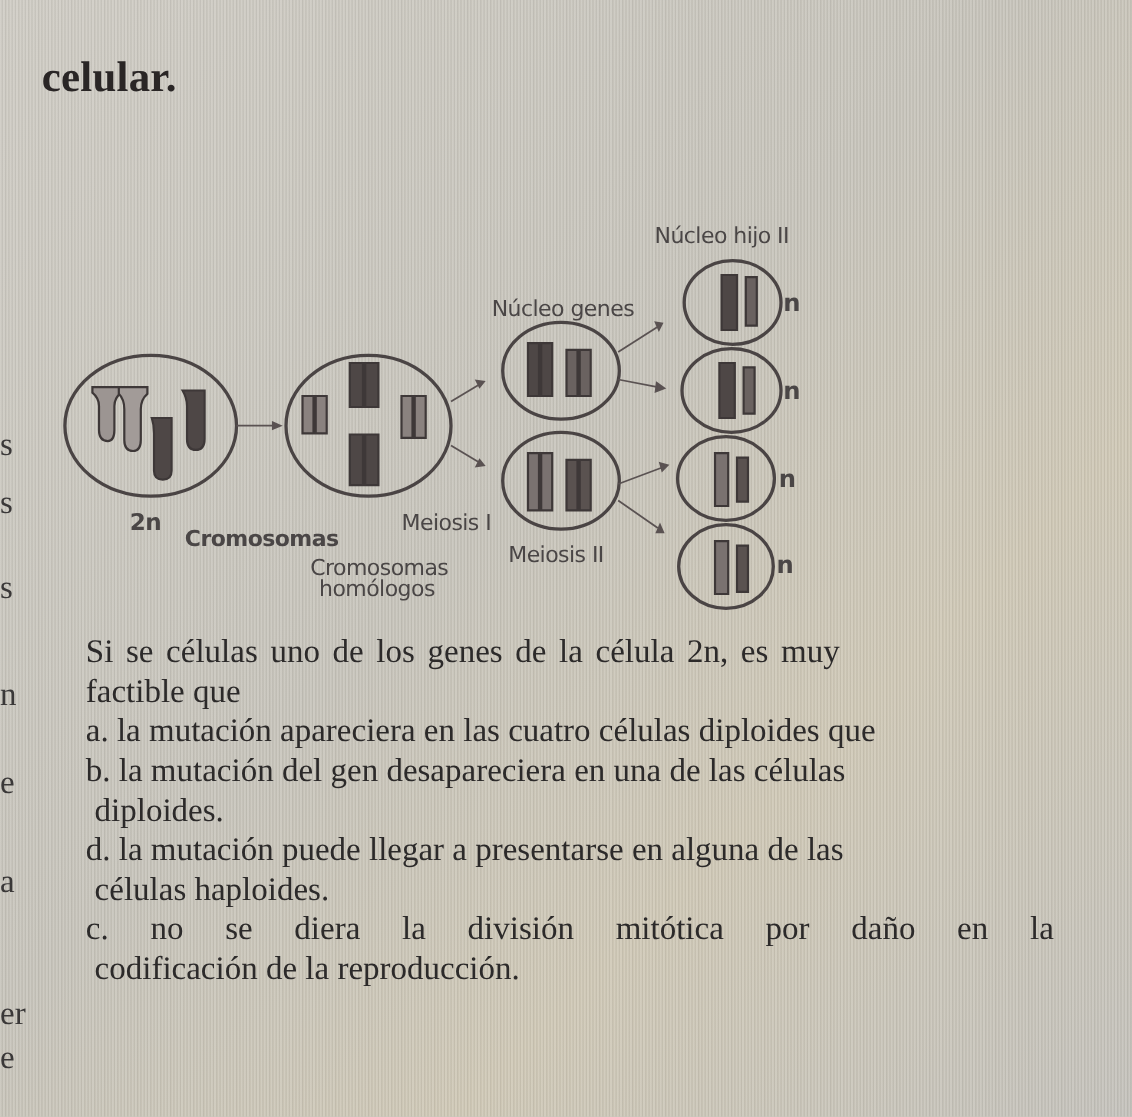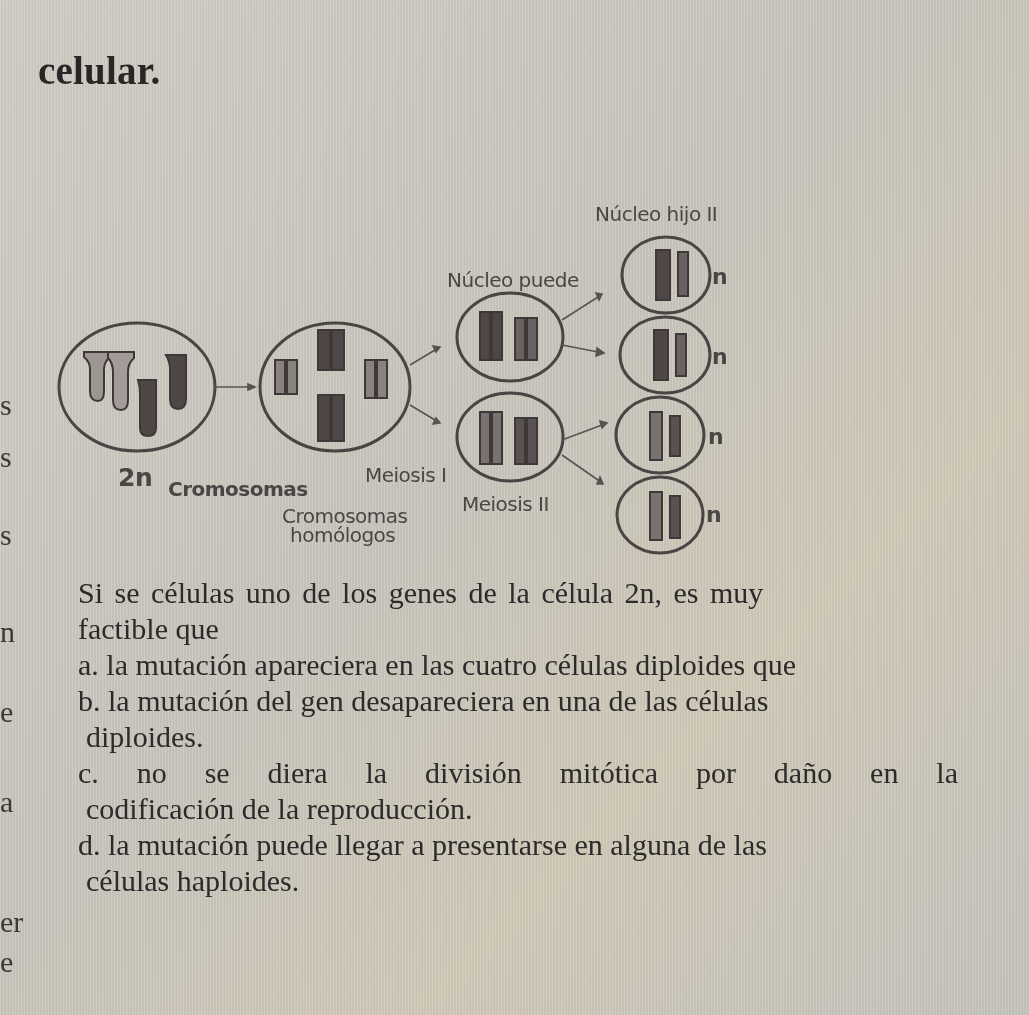--- a/index.html
+++ b/index.html
@@ -121,45 +121,45 @@
       <path d="M654,330 h14 v50 h-14 z" fill="#4e4746"></path>
         <path d="M676,334 h10 v42 h-10 z" fill="#6a6260"></path>
       <path d="M650,412 h12 v48 h-12 z" fill="#7a7270"></path>
         <path d="M670,416 h10 v40 h-10 z" fill="#5a5250"></path>
       <path d="M650,492 h12 v48 h-12 z" fill="#7a7270"></path>
         <path d="M670,496 h10 v42 h-10 z" fill="#5a5250"></path>
     </g>
   </svg>
 
   <span class="lbl sans" style="left:595px; top:22px;">Núcleo hijo II</span>
-  <span class="lbl sans" style="left:447px; top:88px;">Núcleo puede</span>
+  <span class="lbl sans" style="left:447px; top:88px;">Núcleo genes</span>
   <span class="lbl sans n" style="left:712px; top:84px;">n</span>
   <span class="lbl sans n" style="left:712px; top:164px;">n</span>
   <span class="lbl sans n" style="left:708px; top:244px;">n</span>
   <span class="lbl sans n" style="left:706px; top:322px;">n</span>
-  <span class="lbl sans" style="left:118px; top:283px; font-weight:bold; font-size:25px;">2n</span>
+  <span class="lbl sans" style="left:118px; top:283px; font-weight:bold; font-size:21px;">2n</span>
   <span class="lbl sans" style="left:168px; top:297px; font-weight:bold;">Cromosomas</span>
   <span class="lbl sans" style="left:365px; top:283px;">Meiosis I</span>
   <span class="lbl sans" style="left:462px; top:312px;">Meiosis II</span>
   <span class="lbl sans" style="left:282px; top:324px;text-align:right;">Cromosomas</span>
   <span class="lbl sans" style="left:290px; top:343px;">homólogos</span>
 </div>
 
 <div class="stem serif">
   <span class="opt-line" style="word-spacing:4px">Si se células uno de los genes de la célula 2n, es muy</span>
   <span class="opt-line last">factible que</span>
 
   <div>
     <span class="opt-line">a. la mutación apareciera en las cuatro células diploides que</span>
   </div>
   <div>
     <span class="opt-line">b. la mutación del gen desapareciera en una de las células</span>
     <span class="opt-line last" style="padding-left:8px">diploides.</span>
   </div>
   <div>
+    <span class="opt-line">d. la mutación puede llegar a presentarse en alguna de las</span>
+    <span class="opt-line last" style="padding-left:8px">células haploides.</span>
+  </div>
+  <div>
     <span class="opt-line" style="word-spacing:18px; text-align-last: justify;">c. no se diera la división mitótica por daño en la</span>
     <span class="opt-line last" style="padding-left:8px">codificación de la reproducción.</span>
-  </div>
-  <div>
-    <span class="opt-line">d. la mutación puede llegar a presentarse en alguna de las</span>
-    <span class="opt-line last" style="padding-left:8px">células haploides.</span>
   </div>
 </div>
 
 </body></html>

